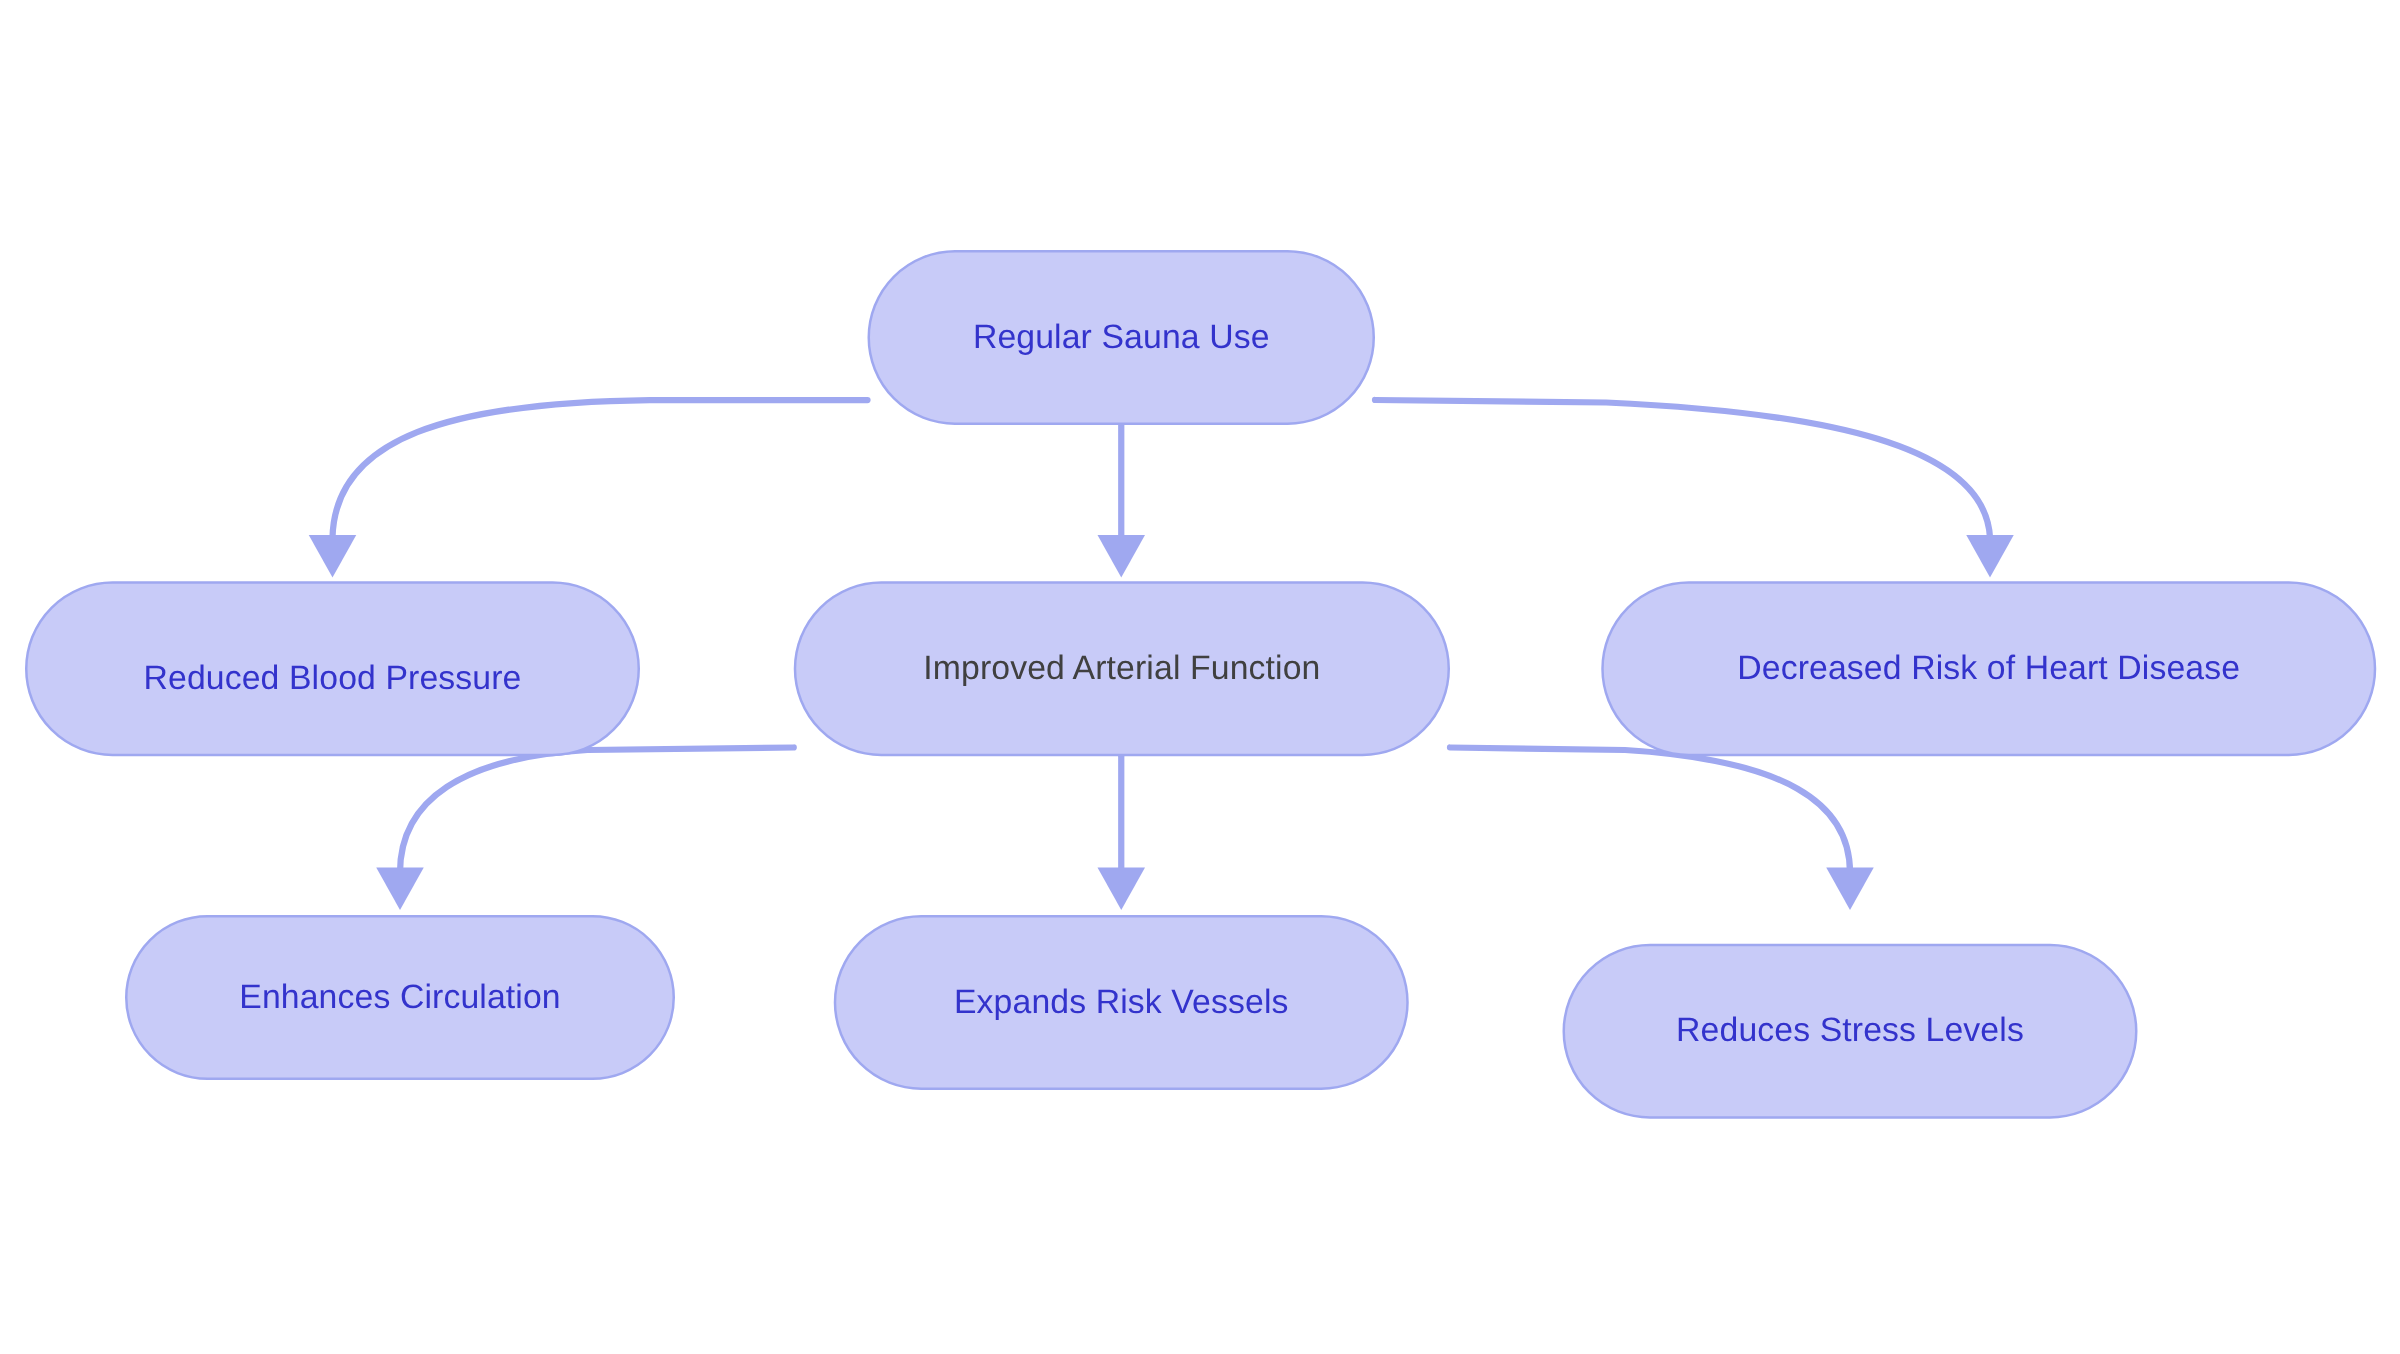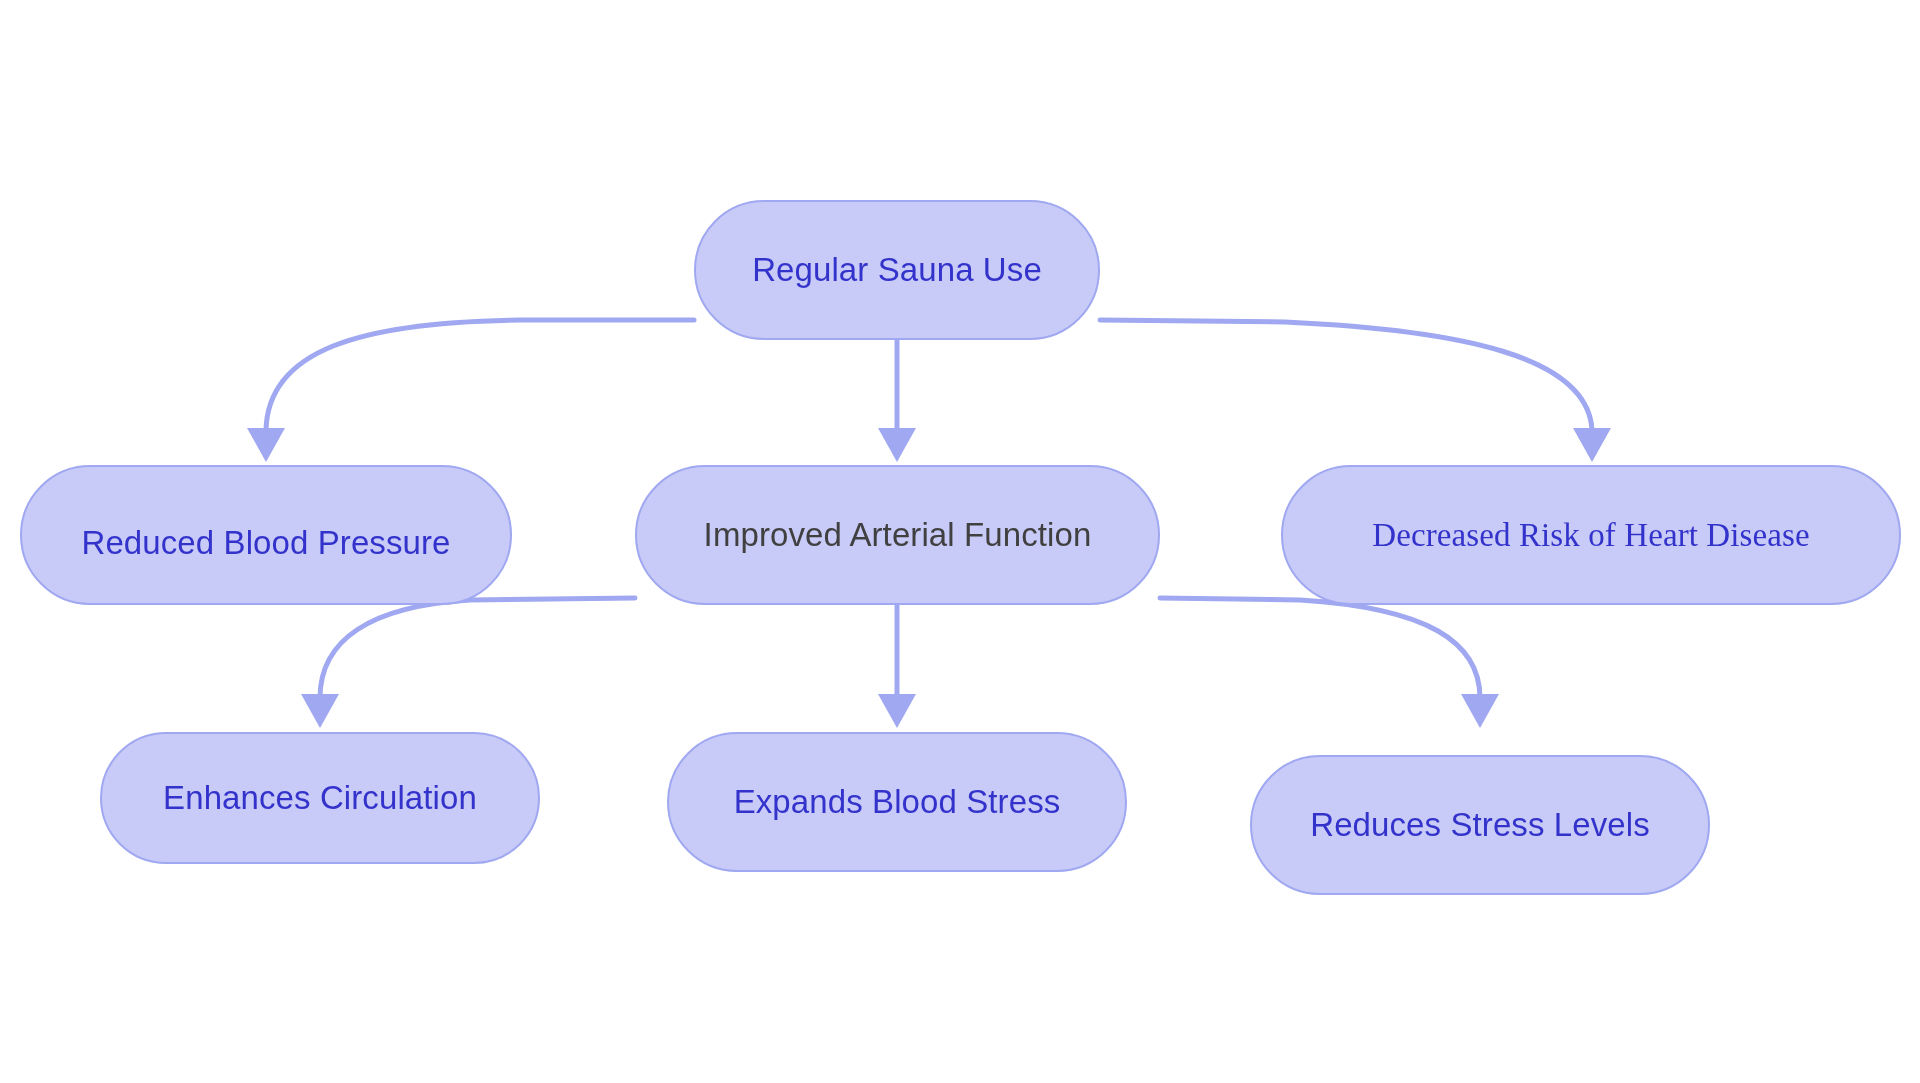--- a/index.html
+++ b/index.html
@@ -34,21 +34,21 @@
     display: flex;
     align-items: center;
     justify-content: center;
     background: #c8cbf8;
     border: 2px solid #9fa8f0;
     border-radius: 999px;
     text-align: center;
   }
   .node-label {
     font-family: "Liberation Sans", sans-serif;
-    font-size: 33px;
+    font-size: 27px;
     font-weight: 400;
     line-height: 1.1;
     color: #3333cc;
     letter-spacing: 0.1px;
     white-space: nowrap;
     padding: 0 26px;
   }
 </style>
 </head>
 <body style="background: rgb(255, 255, 255);">
@@ -78,26 +78,26 @@
       <div class="node" style="left: 694px; top: 200px; width: 406px; height: 140px; background: rgb(200, 203, 248); border-color: rgb(159, 168, 240);">
         <span class="node-label" style="color: rgb(51, 51, 204);">Regular Sauna Use</span>
       </div>
       <div class="node" style="left: 20px; top: 465px; width: 492px; height: 140px; background: rgb(200, 203, 248); border-color: rgb(159, 168, 240);">
         <span class="node-label" style="color: rgb(51, 51, 204); margin-top: 16px;">Reduced Blood Pressure</span>
       </div>
       <div class="node" style="left: 635px; top: 465px; width: 525px; height: 140px; background: rgb(200, 203, 248); border-color: rgb(159, 168, 240);">
         <span class="node-label" style="color: #404040;">Improved Arterial Function</span>
       </div>
       <div class="node" style="left: 1281px; top: 465px; width: 620px; height: 140px; background: rgb(200, 203, 248); border-color: rgb(159, 168, 240);">
-        <span class="node-label" style="color: rgb(51, 51, 204); font-family: Liberation Serif, serif;">Decreased Risk of Heart Disease</span>
+        <span class="node-label" style="color: rgb(51, 51, 204);">Decreased Risk of Heart Disease</span>
       </div>
       <div class="node" style="left: 100px; top: 732px; width: 440px; height: 132px; background: rgb(200, 203, 248); border-color: rgb(159, 168, 240);">
         <span class="node-label" style="color: rgb(51, 51, 204);">Enhances Circulation</span>
       </div>
       <div class="node" style="left: 667px; top: 732px; width: 460px; height: 140px; background: rgb(200, 203, 248); border-color: rgb(159, 168, 240);">
-        <span class="node-label" style="color: rgb(51, 51, 204);">Expands Blood Stress</span>
+        <span class="node-label" style="color: rgb(51, 51, 204);">Expands Risk Vessels</span>
       </div>
       <div class="node" style="left: 1250px; top: 755px; width: 460px; height: 140px; background: rgb(200, 203, 248); border-color: rgb(159, 168, 240);">
         <span class="node-label" style="color: rgb(51, 51, 204);">Reduces Stress Levels</span>
       </div>
     </div>
 
 </div>
 
 </body></html>

